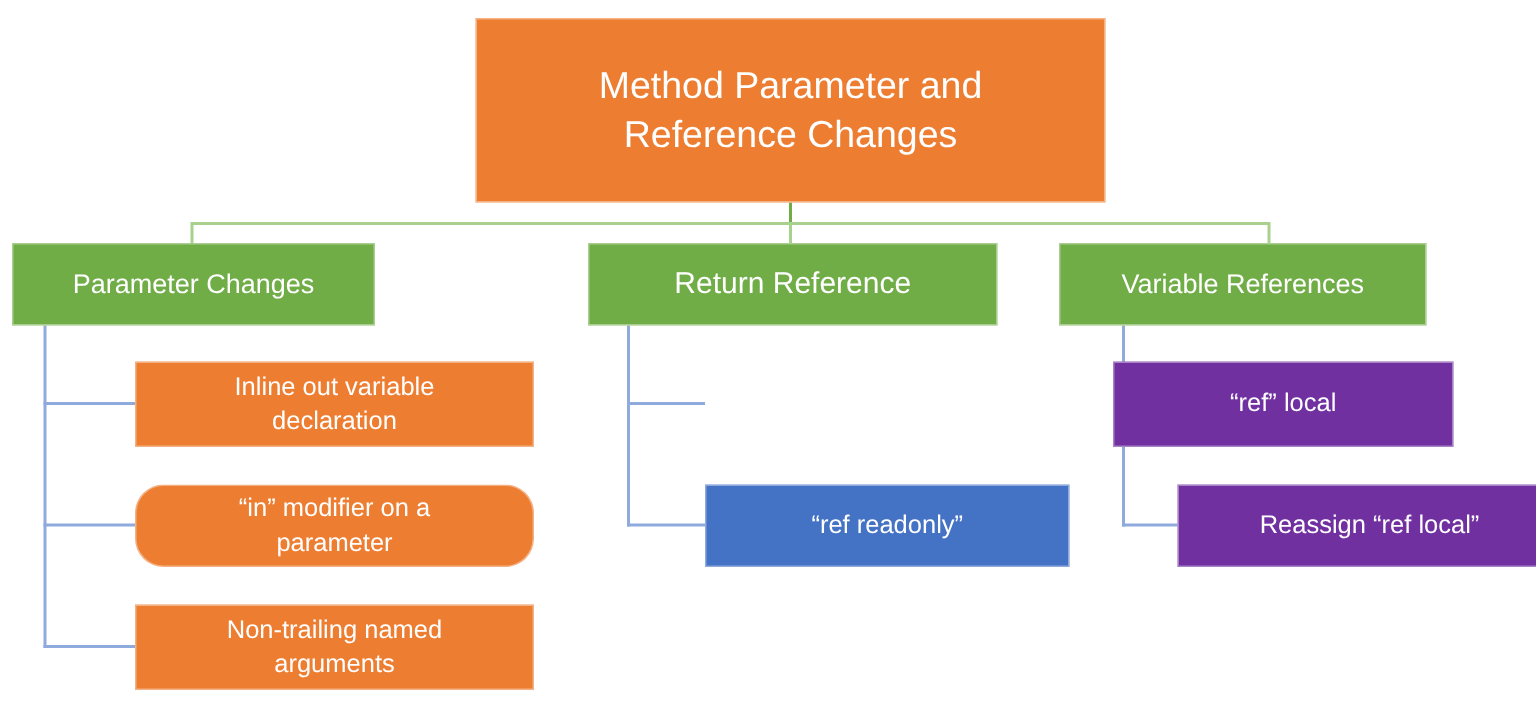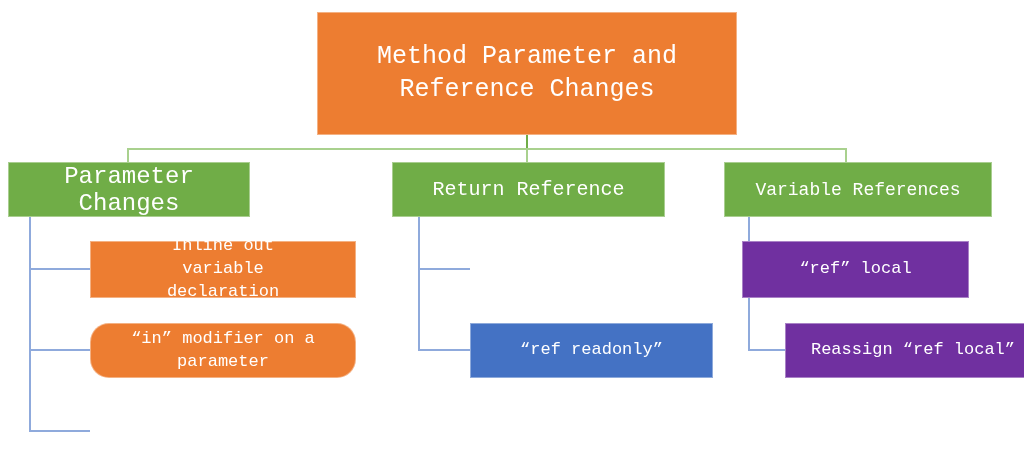--- a/index.html
+++ b/index.html
@@ -1,42 +1,42 @@
 <!DOCTYPE html>
 <html style="--orange: #ED7D31; --green: #70AD47; --blue: #4472C4; --purple: #7030A0; --connector-green: #A9D18E; --connector-green-dark: #70AD47; --connector-blue: #8FAADC; --text: #FFFFFF;"><head>
 <meta charset="utf-8">
 <style>
   html, body { margin: 0; padding: 0; background: #ffffff; }
   .canvas {
     position: relative;
     width: 1024px;
     height: 469px;
     background: #ffffff;
-    font-family: Liberation Mono, monospace;
+    font-family: Liberation Sans, sans-serif;
     overflow: hidden;
   }
   .node {
     position: absolute;
     display: flex;
     align-items: center;
     justify-content: center;
     text-align: center;
     color: var(--text, #ffffff);
     box-sizing: border-box;
     border: 1px solid rgba(255,255,255,0.4);
   }
   .bg-orange { background: var(--orange); }
   .bg-green  { background: var(--green); }
   .bg-blue   { background: var(--blue); }
   .bg-purple { background: var(--purple); }
 
   .n-title { left: 317px; top: 12px;  width: 420px; height: 123px; font-size: 25px; line-height: 1.3; padding: 0 58px; }
-  .n-b0    { left: 8px;   top: 162px; width: 242px; height: 55px;  font-size: 24px; }
+  .n-b0    { left: 8px;   top: 162px; width: 242px; height: 55px;  font-size: 18px; }
   .n-b1    { left: 392px; top: 162px; width: 273px; height: 55px;  font-size: 20px; }
-  .n-b2    { left: 724px; top: 162px; width: 268px; height: 55px;  font-size: 18px; }
+  .n-b2    { left: 706px; top: 162px; width: 245px; height: 55px;  font-size: 18px; }
 
   .leaf    { font-size: 17px; line-height: 1.35; }
   .n-l00   { left: 90px;  top: 241px; width: 266px; height: 57px; padding: 0 36px; }
   .n-l01   { left: 90px;  top: 323px; width: 266px; height: 55px; padding: 0 34px; border-radius: 19px; }
   .n-l02   { left: 90px;  top: 403px; width: 266px; height: 57px; padding: 0 34px; }
   .n-l10   { left: 470px; top: 241px; width: 243px; height: 57px; }
   .n-l11   { left: 470px; top: 323px; width: 243px; height: 55px; }
   .n-l20   { left: 742px; top: 241px; width: 227px; height: 57px; }
   .n-l21   { left: 785px; top: 323px; width: 256px; height: 55px; }
 
@@ -101,20 +101,23 @@
   <div class="node bg-green n-b2">
     <span>Variable References</span>
   </div>
 
   <div class="node bg-orange leaf n-l00">
     <span>Inline out variable declaration</span>
   </div>
   <div class="node bg-orange leaf n-l01">
     <span>“in” modifier on a parameter</span>
   </div>
+  <div class="node bg-orange leaf n-l02">
+    <span>Non-trailing named arguments</span>
+  </div>
 
   <div class="node bg-blue leaf n-l11">
     <span>“ref readonly”</span>
   </div>
 
   <div class="node bg-purple leaf n-l20">
     <span>“ref” local</span>
   </div>
   <div class="node bg-purple leaf n-l21">
     <span>Reassign “ref local”</span>

